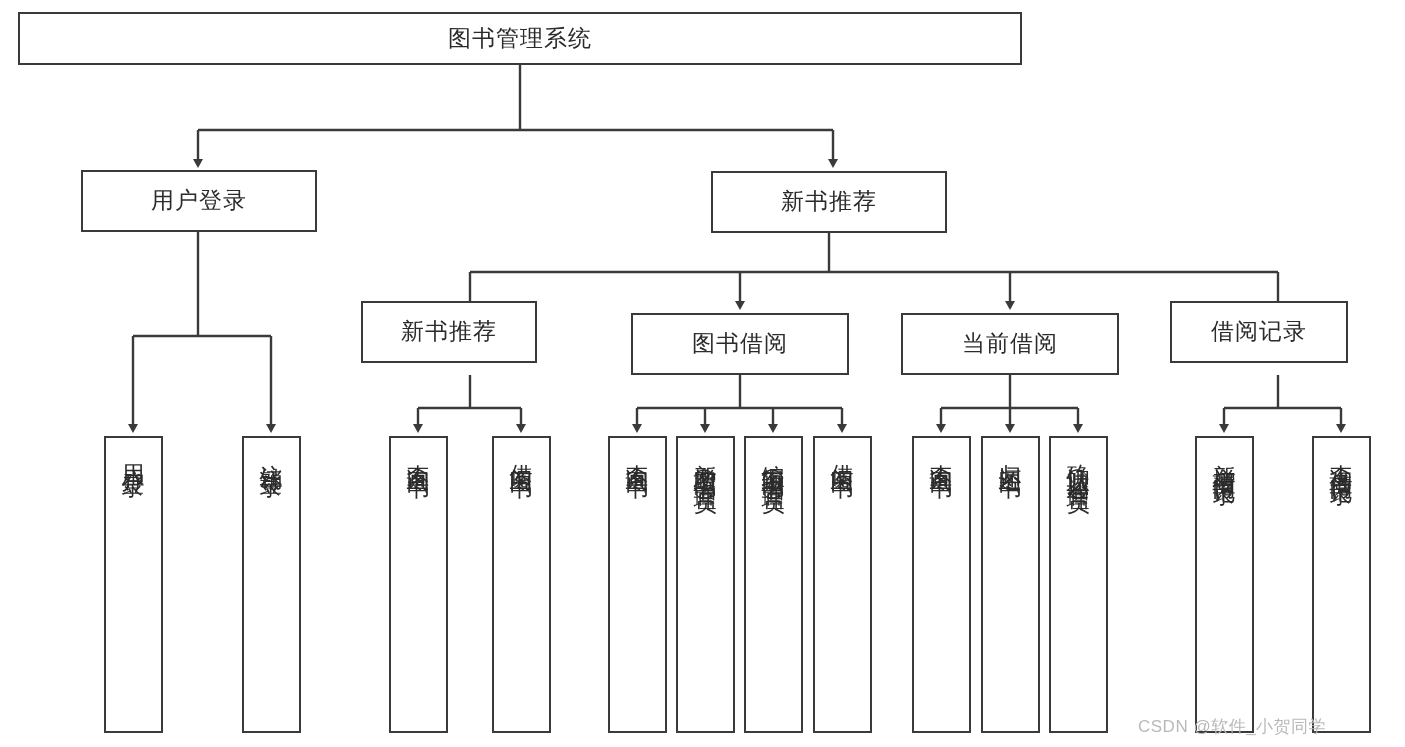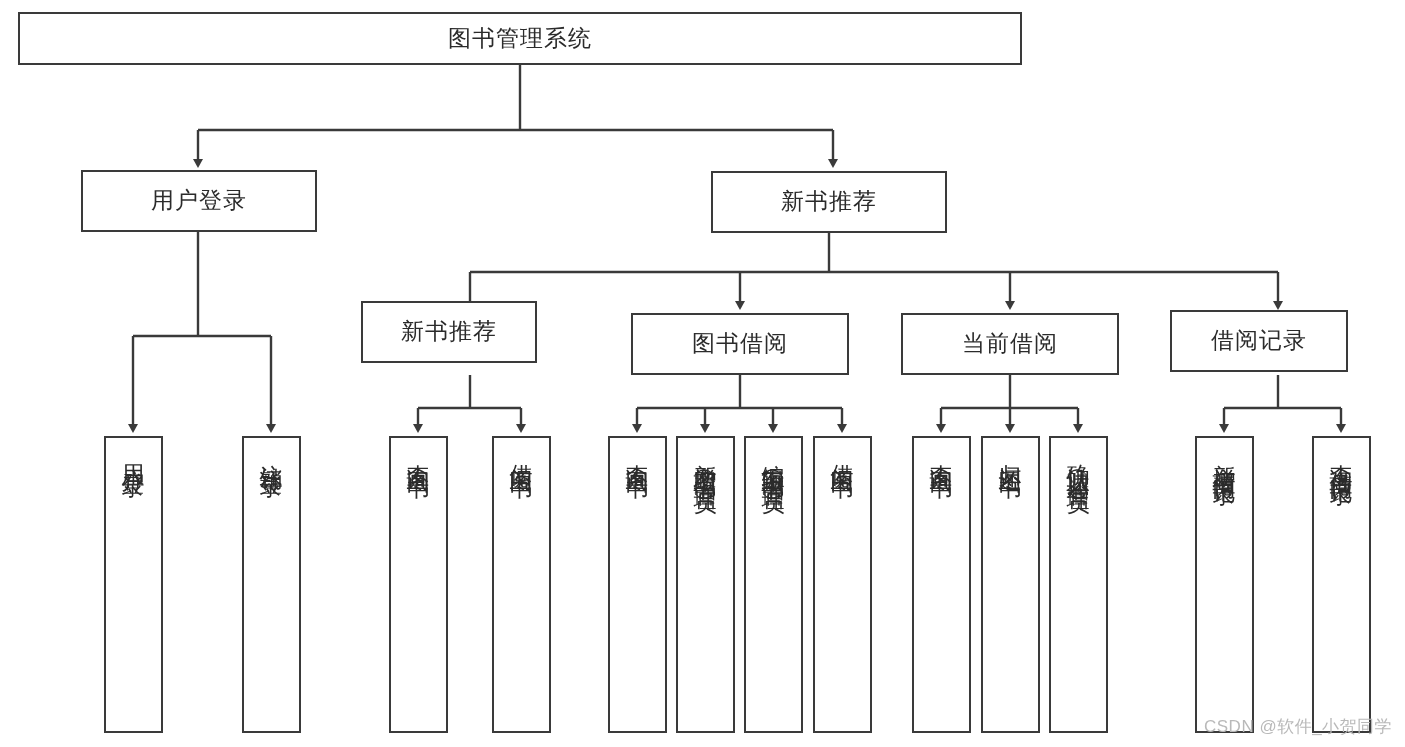--- a/index.html
+++ b/index.html
@@ -134,21 +134,21 @@
 
   <div class="node horiz" style="left:361px; top:301px; width:176px; height:62px;">
     <span class="lbl">新书推荐</span>
   </div>
   <div class="node horiz" style="left:901px; top:313px; width:218px; height:62px;">
     <span class="lbl">当前借阅</span>
   </div>
   <div class="node horiz" style="left:631px; top:313px; width:218px; height:62px;">
     <span class="lbl">图书借阅</span>
   </div>
-  <div class="node horiz" style="left:1170px; top:310px; width:178px; height:62px;">
+  <div class="node horiz" style="left:1170px; top:301px; width:178px; height:62px;">
     <span class="lbl">借阅记录</span>
   </div>
 
   <div class="node vert" style="left:104px; top:436px; width:59px; height:297px;">
     <span class="lbl">用户登录</span>
   </div>
   <div class="node vert" style="left:242px; top:436px; width:59px; height:297px;">
     <span class="lbl">注销登录</span>
   </div>
 
@@ -182,15 +182,15 @@
     <span class="lbl">确认归还（管理员）</span>
   </div>
 
   <div class="node vert" style="left:1195px; top:436px; width:59px; height:297px;">
     <span class="lbl">新增借阅记录</span>
   </div>
   <div class="node vert" style="left:1312px; top:436px; width:59px; height:297px;">
     <span class="lbl">查询借阅记录</span>
   </div>
 
-  <div class="watermark" style="left:1204px; top:715px;">CSDN @软件_小贺同学</div>
+  <div class="watermark" style="left:1138px; top:715px;">CSDN @软件_小贺同学</div>
 
 </div>
 
 </body></html>

